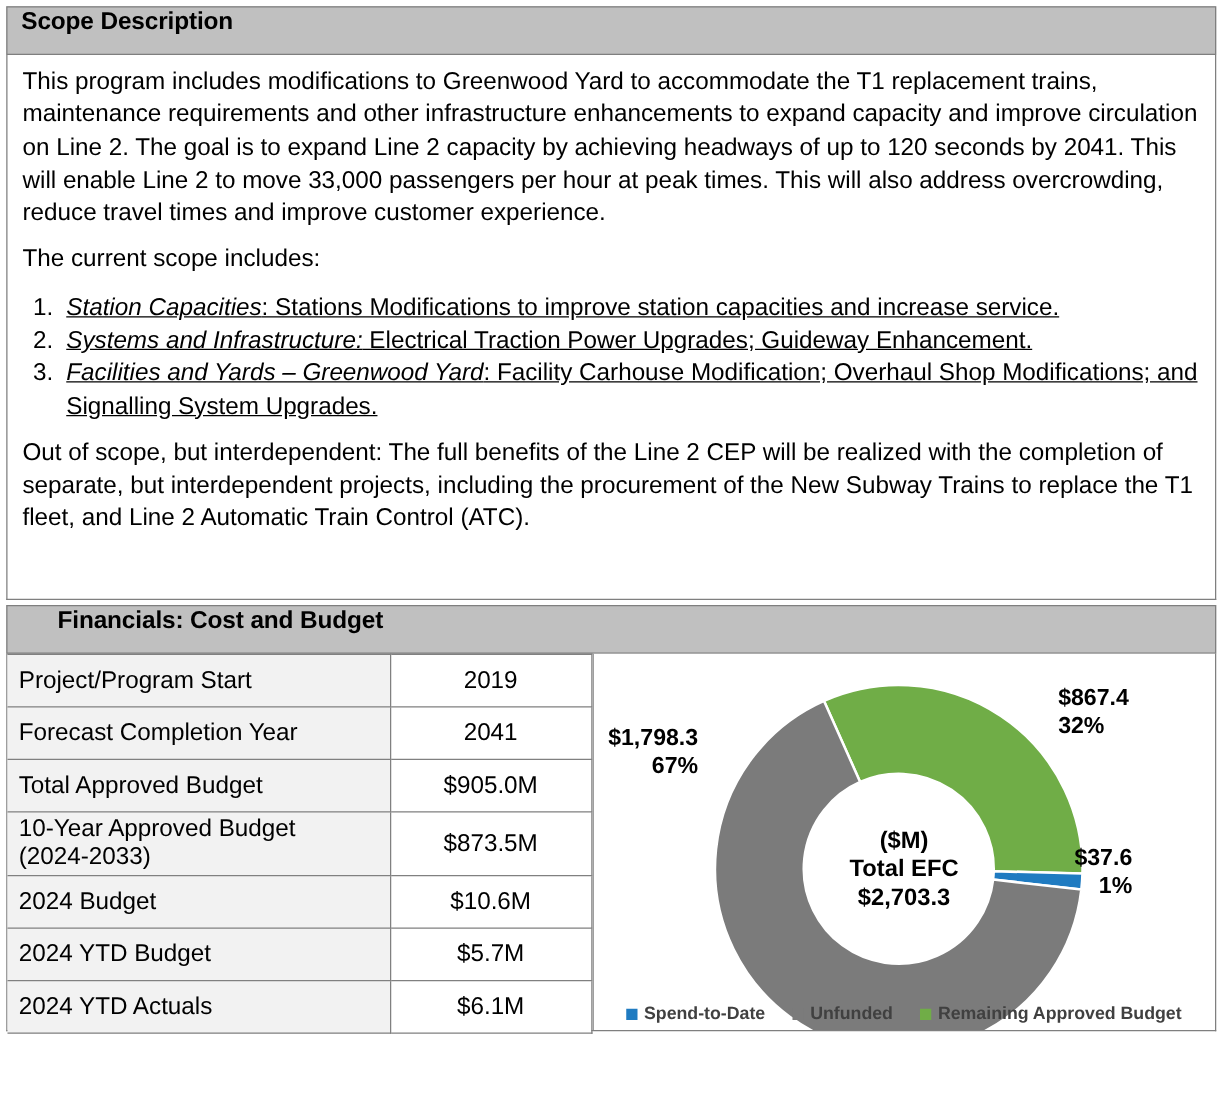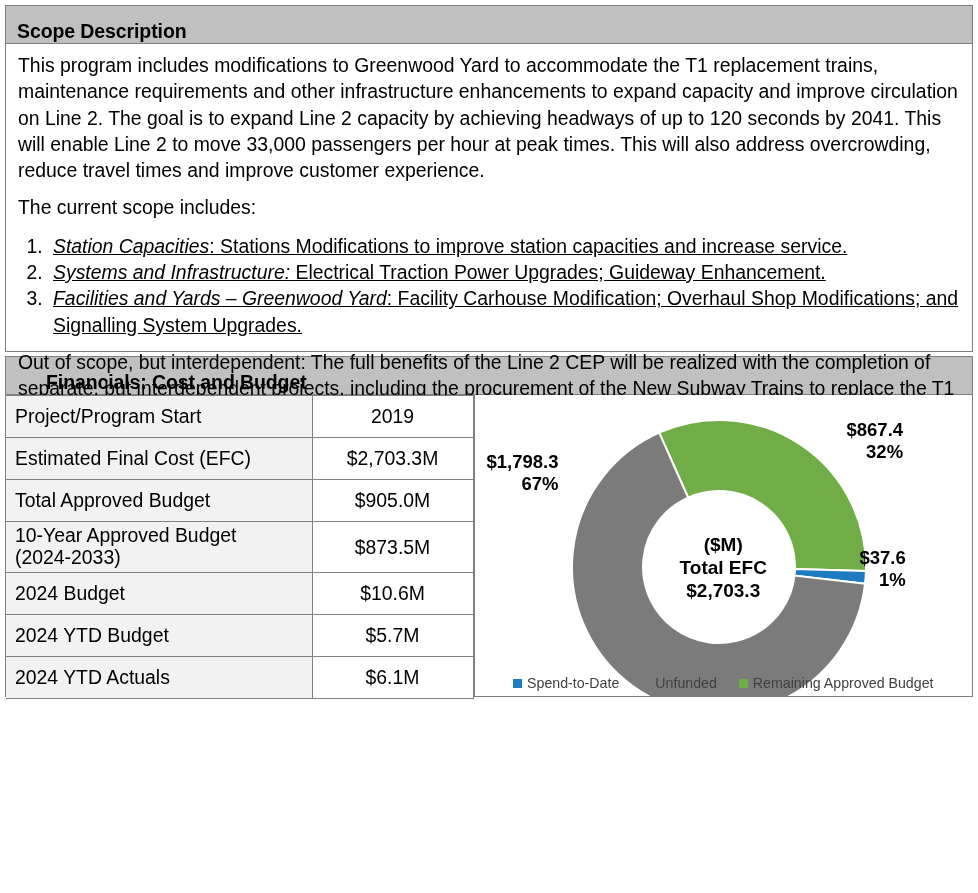--- a/index.html
+++ b/index.html
@@ -18,35 +18,35 @@
     width: 978px; height: 893px;
     background: #ffffff;
   }
 
   
   .section-header {
     background: #c0c0c0;
     border: 1px solid #7f7f7f;
     height: 39px;
     display: flex;
-    align-items: flex-end;
+    align-items: flex-start;
     padding-left: 11px;
     font-size: 19.5px;
     font-weight: bold;
     letter-spacing: -0.1px;
   }
   #scope-header { margin: 5px 5px 0 5px; }
 
   
   .scope-body {
     margin: 0 5px;
     border: 1px solid #7f7f7f;
     border-top: none;
     padding: 8px 12px 10px 12px;
-    height: 308px;
+    height: 436px;
   }
   .para {
     font-size: 19.4px;
     line-height: 1.355;
     margin: 0 0 11px 0;
   }
   .para:last-child { margin-bottom: 15px; }
   .lead-in { margin-bottom: 12px; }
   ol.scope-list {
     margin: 0 0 11px 0;
@@ -127,33 +127,33 @@
   }
 
   .slice-label {
     position: absolute;
     font-size: 18.5px;
     font-weight: bold;
     line-height: 1.18;
     white-space: nowrap;
   }
   #label-unfunded { left: 12px;  top: 56px;  text-align: right; }
-  #label-remaining { left: 372px; top: 24px; text-align: right; }
+  #label-remaining { left: 372px; top: 24px; text-align: left; }
   #label-spend   { left: 385px; top: 152px; text-align: right; }
 
   .legend {
     position: absolute;
     left: 0; right: 0;
     bottom: 5px;
     display: flex;
     justify-content: center;
     align-items: center;
     gap: 22px;
     font-size: 14.2px;
-    font-weight: normal;
+    font-weight: bold;
     color: #404040;
   }
   .legend .item { display: flex; align-items: center; gap: 5px; }
   .legend .sw { width: 9px; height: 9px; display: inline-block; }
 </style>
 </head>
 <body>
 
 <div class="page">
 
@@ -188,22 +188,22 @@
 
   <div class="fin-wrap">
 
     <table class="fin-table">
       <tbody>
         <tr>
           <td class="k">Project/Program Start</td>
           <td class="v">2019</td>
         </tr>
         <tr>
-          <td class="k">Estimated Final Cost (EFC)</td>
-          <td class="v">$2,703.3M</td>
+          <td class="k">Forecast Completion Year</td>
+          <td class="v">2041</td>
         </tr>
         <tr>
           <td class="k">Total Approved Budget</td>
           <td class="v">$905.0M</td>
         </tr>
         <tr class="tall">
           <td class="k">
             <span class="l2">10-Year Approved Budget</span>
             <span class="l2">(2024-2033)</span>
           </td>

